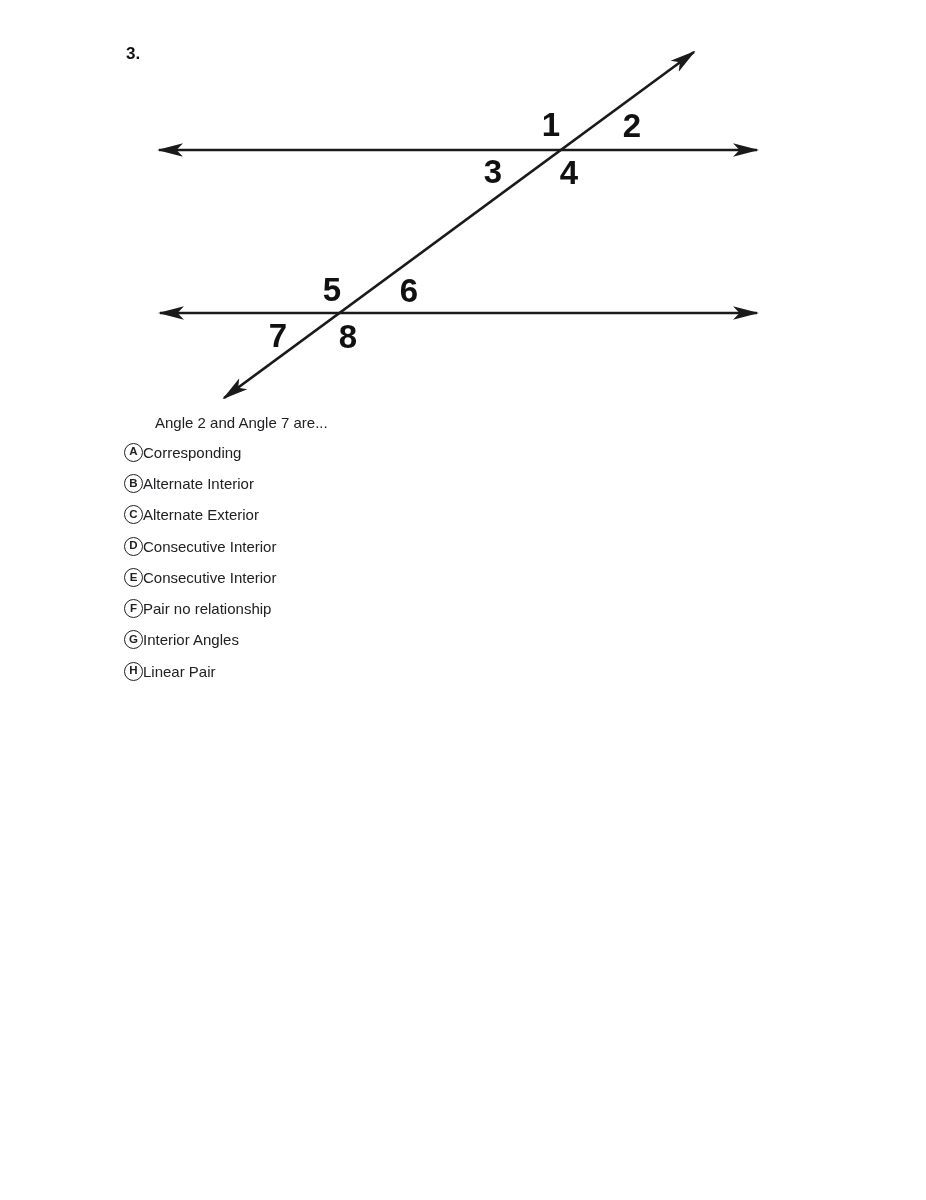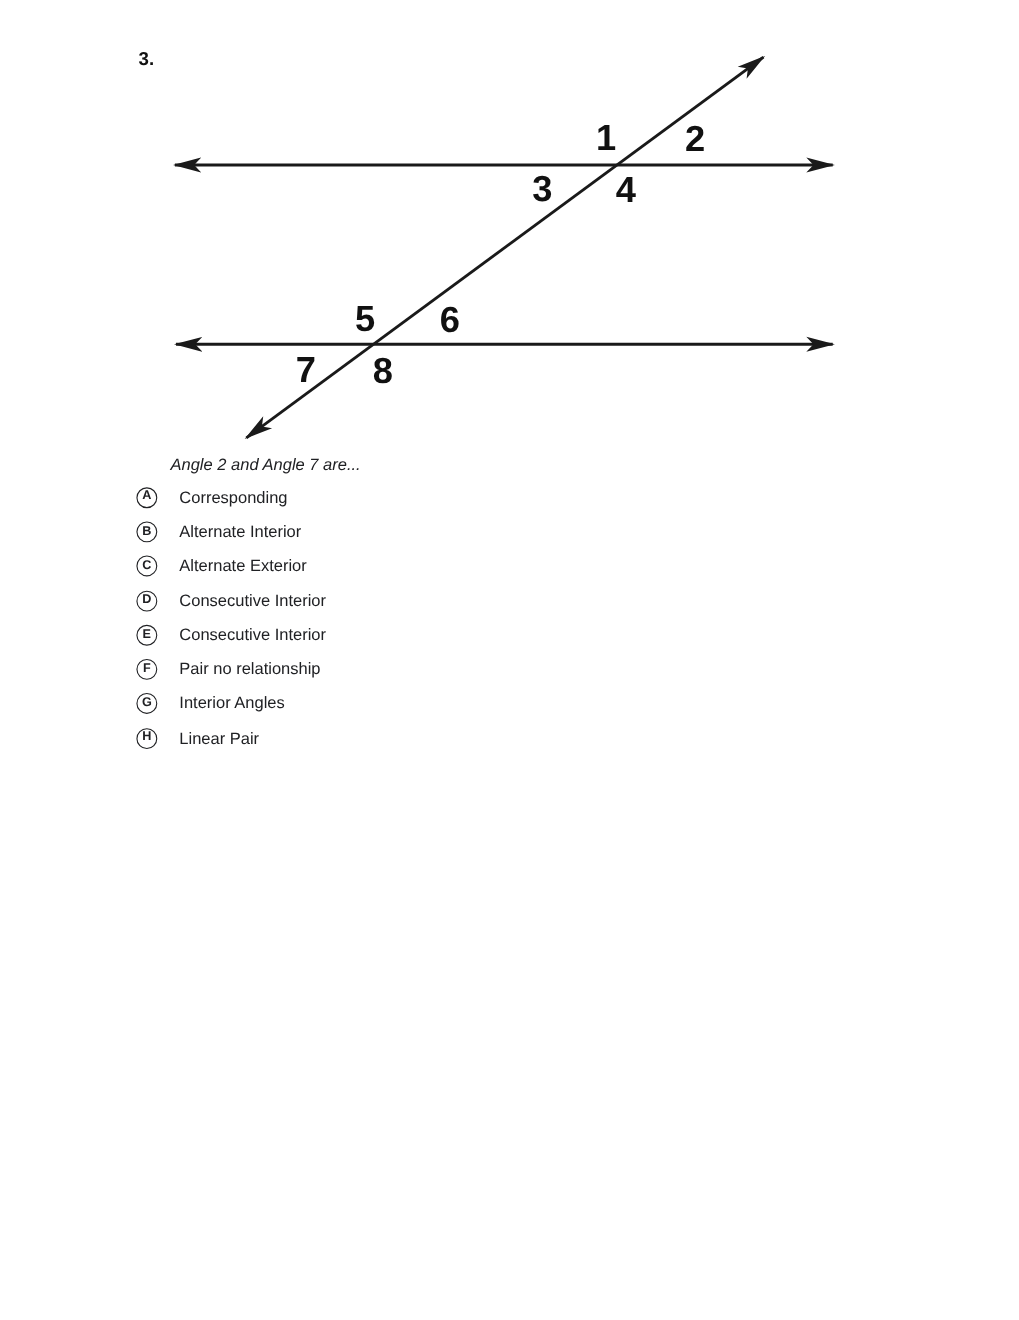--- a/index.html
+++ b/index.html
@@ -31,21 +31,20 @@
     font-size: 33px;
     fill: #111111;
     text-anchor: middle;
   }
   .prompt {
     position: absolute;
     left: 155px;
     top: 414px;
     font-size: 15px;
     color: #202124;
-    font-style: italic;
   }
   .options {
     position: absolute;
     left: 124px;
     top: 436.5px;
   }
   .opt {
     display: flex;
     align-items: center;
     height: 31.3px;
@@ -60,21 +59,21 @@
     border-radius: 50%;
     display: flex;
     align-items: center;
     justify-content: center;
     font-size: 11.5px;
     font-weight: 700;
     color: #202124;
     line-height: 1;
   }
   .opt-label {
-    margin-left: 20px;
+    margin-left: 0;
     font-size: 15px;
     color: #202124;
     white-space: nowrap;
   }
 </style>
 </head>
 <body>
 
 <div class="page">
 

